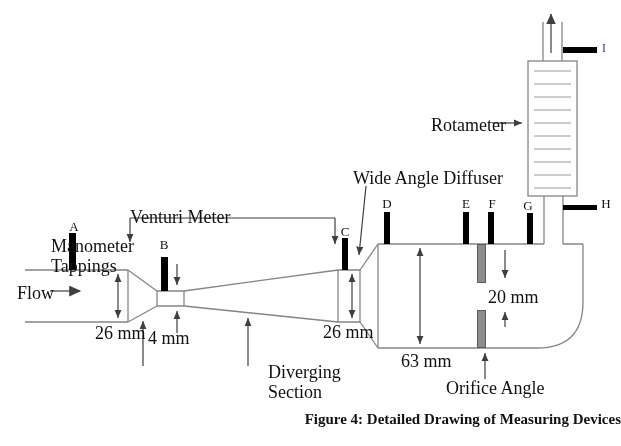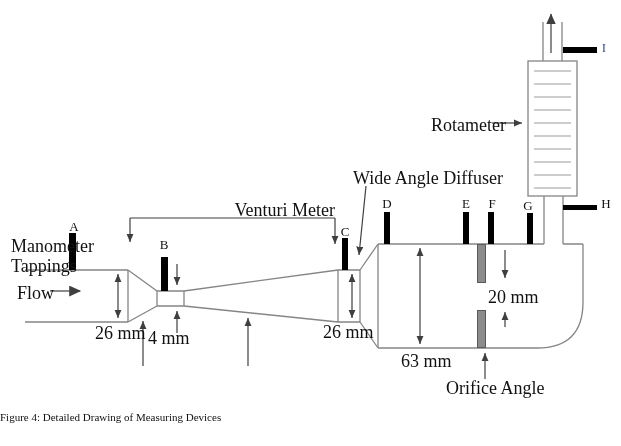--- a/index.html
+++ b/index.html
@@ -13,28 +13,28 @@
   .canvas{
     position:relative;width:621px;height:446px;background:#ffffff;overflow:hidden;
     font-family:"Liberation Serif", serif;color:#111;
   }
   svg{position:absolute;left:0;top:0;}
   .p{stroke:var(--pipe);stroke-width:1.3;fill:none;}
   .rl{stroke:#9a9a9a;stroke-width:1;fill:none;}
   .a{stroke:var(--ann);stroke-width:1.2;fill:none;}
   .mfill{fill:var(--ann);stroke:none;}
   .lbl{position:absolute;font-size:18px;line-height:1.12;white-space:nowrap;}
-  .wrap{white-space:normal;}
-  .ctr{text-align:right;}
+  .wrap{white-space:normal;margin-left:40px;}
+  .ctr{text-align:left;margin-top:7px;}
   .tapbar{position:absolute;background:var(--tap);}
   .orifbar{position:absolute;background:var(--orifice);border:1px solid #5a5a5a;box-sizing:border-box;}
   .letter{position:absolute;font-size:13px;width:16px;text-align:center;white-space:nowrap;}
   .ilabel{color:var(--ilabel);}
-  .caption{position:absolute;left:0;top:411px;width:100%;text-align:left;
-           font-weight:normal;font-size:11px;white-space:nowrap;}
+  .caption{position:absolute;left:0;top:411px;width:100%;text-align:right;
+           font-weight:bold;font-size:15px;white-space:nowrap;}
 </style>
 </head>
 <body>
 
 <div class="canvas">
 
   <svg width="621" height="446" viewBox="0 0 621 446">
     <defs>
       <marker id="ah" markerWidth="8" markerHeight="7" refX="7" refY="3" orient="auto-start-reverse">
         <path class="mfill" d="M0,0 L7,3 L0,6 Z"></path>
@@ -147,20 +147,21 @@
   <div class="letter" style="left:379px;top:196px">D</div>
   <div class="letter" style="left:458px;top:196px">E</div>
   <div class="letter" style="left:484px;top:196px">F</div>
   <div class="letter" style="left:520px;top:198px">G</div>
   <div class="letter" style="left:598px;top:196px">H</div>
   <div class="letter ilabel" style="left:596px;top:40px">I</div>
 
   <div class="lbl wrap" style="left:11px;top:236px;width:76px">Manometer Tappings</div>
   <div class="lbl" style="left:17px;top:283px">Flow</div>
   <div class="lbl ctr" style="left:130px;top:200px;width:205px">Venturi Meter</div>
+  <div class="lbl wrap" style="left:228px;top:362px;width:78px">Diverging Section</div>
   <div class="lbl" style="left:353px;top:168px">Wide Angle Diffuser</div>
   <div class="lbl" style="left:446px;top:378px">Orifice Angle</div>
   <div class="lbl" style="left:431px;top:115px">Rotameter</div>
 
   <div class="lbl" style="left:95px;top:323px">26 mm</div>
   <div class="lbl" style="left:148px;top:328px">4 mm</div>
   <div class="lbl" style="left:323px;top:322px">26 mm</div>
   <div class="lbl" style="left:401px;top:351px">63 mm</div>
   <div class="lbl" style="left:488px;top:287px">20 mm</div>
 

